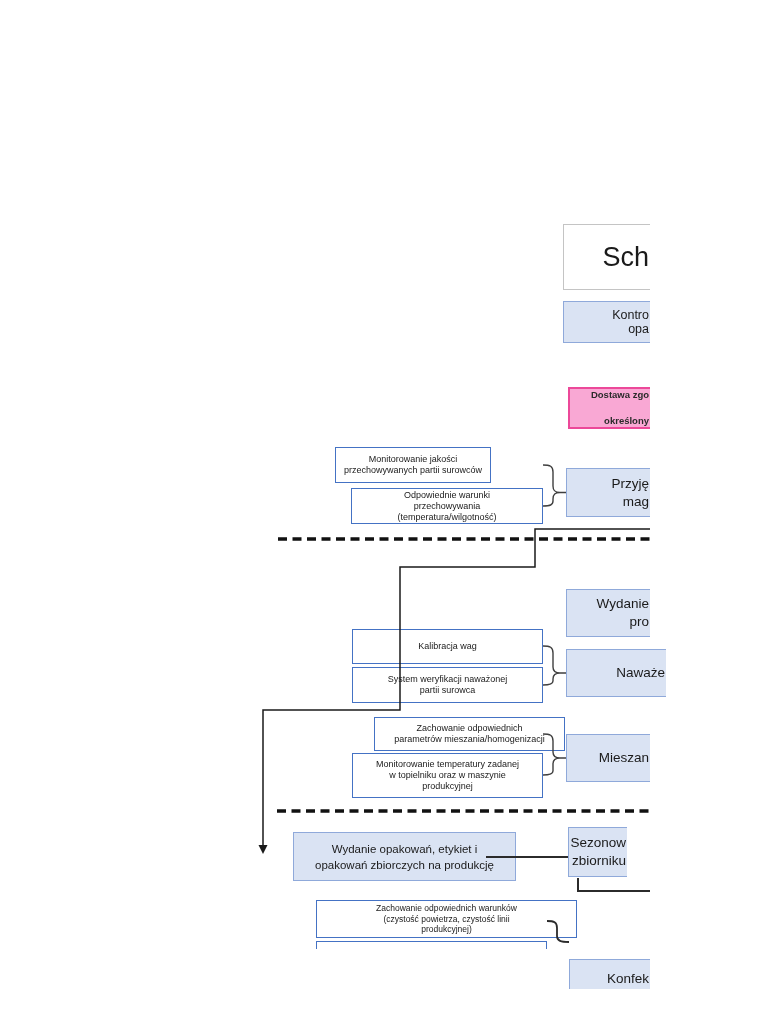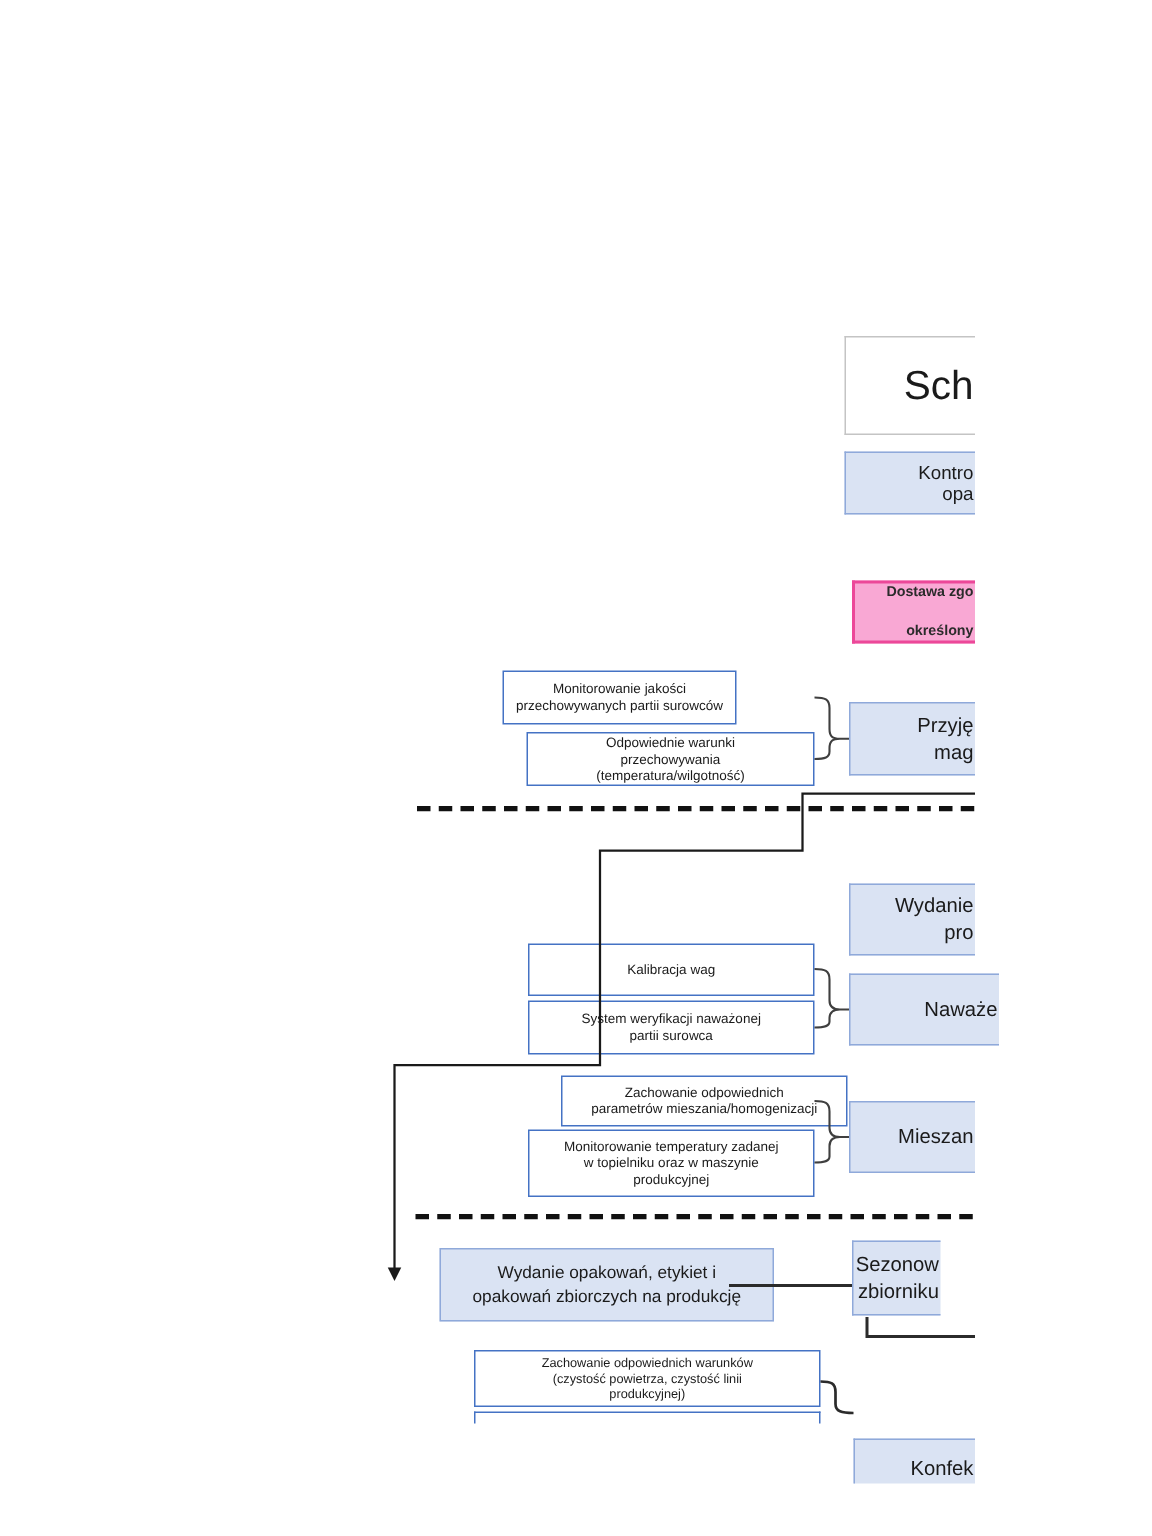--- a/index.html
+++ b/index.html
@@ -86,21 +86,21 @@
   <div class="box blue center" style="left:263px;top:832px;width:223px;height:49px;font-size:11.5px;line-height:16px;margin-left:30px;">
     <span>Wydanie opakowań, etykiet i</span>
     <span>opakowań zbiorczych na produkcję</span>
   </div>
 
   <div class="box blue cut big" style="left:568px;top:827px;width:59px;height:50px;">
     <span>Sezonow</span>
     <span>zbiorniku</span>
   </div>
 
-  <div class="box wb center" style="left:316px;top:900px;width:231px;height:38px;font-size:8.5px;line-height:10.5px;">
+  <div class="box wb center" style="left:316px;top:900px;width:261px;height:38px;font-size:8.5px;line-height:10.5px;">
     <span>Zachowanie odpowiednich warunków</span>
     <span>(czystość powietrza, czystość linii</span>
     <span>produkcyjnej)</span>
   </div>
 
   <div class="box wb cutb" style="left:316px;top:941px;width:231px;height:8px;"></div>
 
   <div class="box blue cut cutb big" style="left:569px;top:920px;width:81px;height:30px;justify-content:flex-end;padding-bottom:1px;margin-top:39px;">
     <span>Konfek</span>
   </div>

